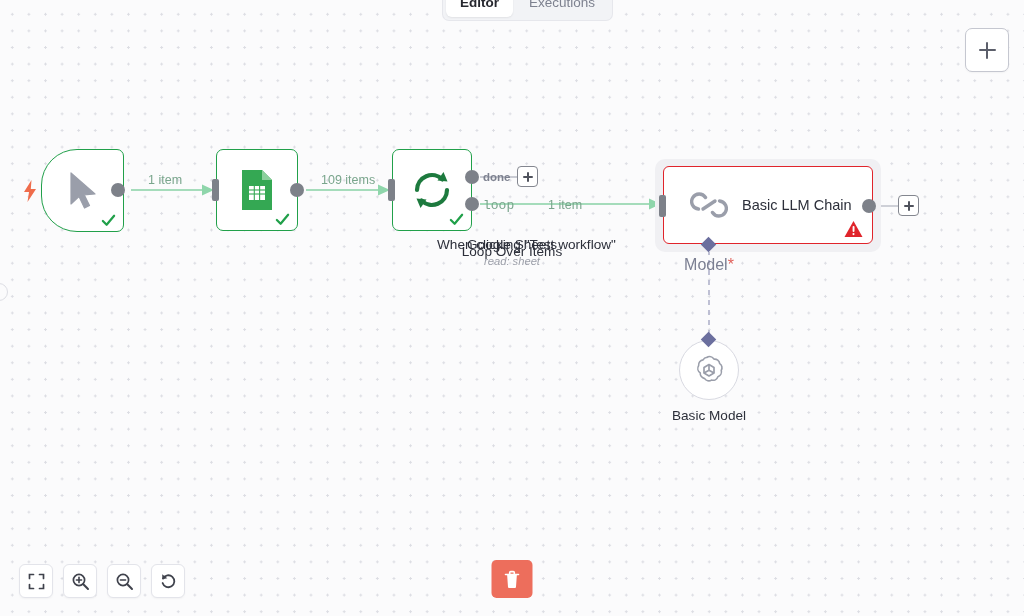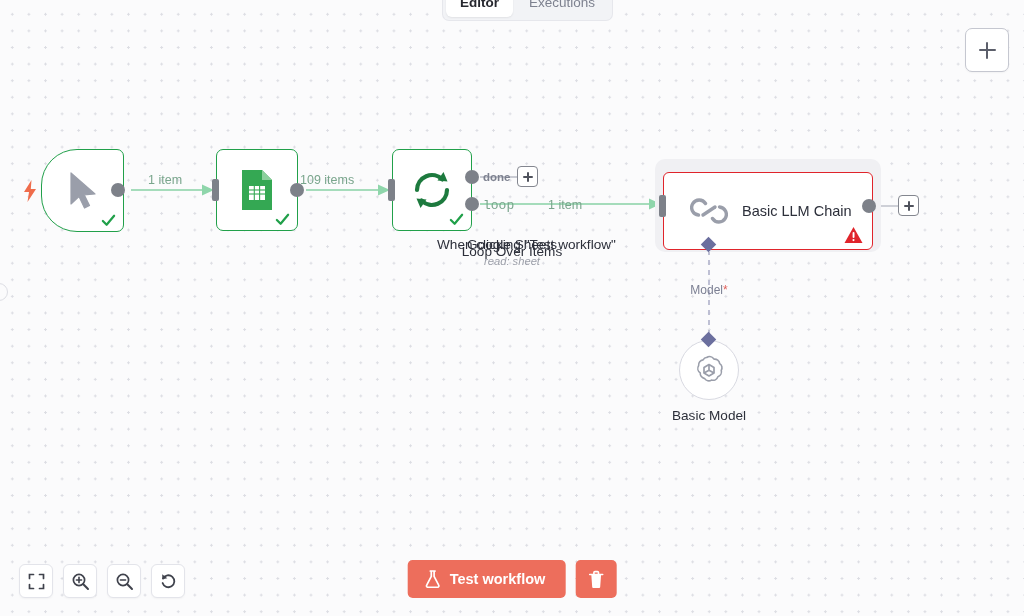--- a/index.html
+++ b/index.html
@@ -128,21 +128,20 @@
     position: absolute; left: 655px; top: 159px;
     width: 226px; height: 93px;
     background: #f0f0f3; border-radius: 10px; z-index: 9;
   }
   #node-llm {
     left: 663px; top: 166px; width: 210px; height: 78px;
     border: 1.7px solid #e0242b;
     border-radius: 6px;
     justify-content: flex-start;
     padding-left: 26px;
-    margin-top: 6px;
   }
   #llm-label { font-size: 14.5px; color: #2c2f3a; margin-left: 14px; }
   .warn-tri { position: absolute; right: 9px; bottom: 5px; }
 
   
   #node-openai {
     position: absolute; left: 679px; top: 340px;
     width: 60px; height: 60px; border-radius: 50%;
     background: #ffffff; border: 1.2px solid #d9dae2;
     display: flex; align-items: center; justify-content: center;
@@ -174,21 +173,21 @@
   }
   .plus-btn::before, .plus-btn::after {
     content:""; position:absolute; top:50%; left:50%; background:#4f525c; border-radius:1px;
   }
   .plus-btn::before { width:10px; height:2px; transform: translate(-50%,-50%); }
   .plus-btn::after  { width:2px; height:10px; transform: translate(-50%,-50%); }
 
   
   .model-label {
     position: absolute; left: 709px; top: 256px; transform: translateX(-50%);
-    font-size: 12px; color: #7b7f92; white-space: nowrap; z-index: 12; margin-top: 27px;
+    font-size: 16px; color: #7b7f92; white-space: nowrap; z-index: 12;
   }
   .model-label .req { color: #e0605a; }
 
   
   #zoom-controls {
     position: absolute; left: 19px; bottom: 18px;
     display: flex; gap: 10px; z-index: 30;
   }
   .zc-btn {
     width: 34px; height: 34px; background: #fff;
@@ -247,21 +246,21 @@
     <line x1="480" y1="177" x2="518" y2="177" stroke="#c9cbd3" stroke-width="1.8"></line>
 
     <line x1="480" y1="204" x2="659" y2="204" stroke="#a5dcbb" stroke-width="2" marker-end="url(#arrow-green)"></line>
 
     <line x1="880" y1="206" x2="899" y2="206" stroke="#c9cbd3" stroke-width="1.8"></line>
 
     <line x1="709" y1="250" x2="709" y2="340" stroke="#b8bad0" stroke-width="1.8" stroke-dasharray="5,5"></line>
   </svg>
 
   <div class="edge-label green" style="left:148px; top:173px;">1 item</div>
-  <div class="edge-label green" style="left:300px; top:173px;">109 items</div>
+  <div class="edge-label green" style="left:321px; top:173px;">109 items</div>
   <div class="edge-label gray" style="left:483px; top:171px; font-size:11.5px;">done</div>
   <div class="edge-label green" style="left:483px; top:198px; font-size:13px;font-family:Liberation Mono, monospace;">loop</div>
   <div class="edge-label green" style="left:548px; top:198px;">1 item</div>
 
   <div class="plus-btn" style="left:517px; top:166px;"></div>
   <div class="plus-btn" style="left:898px; top:195px;"></div>
 
   <div class="bolt">
     <svg width="16" height="22" viewBox="0 0 16 22">
       <path d="M9.5 0 L2 12 L7 12 L5.5 22 L14 9 L8.8 9 Z" fill="#ef6c4b"></path>
@@ -395,25 +394,19 @@
   </div>
   <div class="zc-btn">
     <svg width="18" height="18" viewBox="0 0 18 18">
       <path d="M4 6.5 A6 6 0 1 1 3.6 11" fill="none" stroke="#3f424c" stroke-width="1.8" stroke-linecap="round"></path>
       <path d="M3.2 2.2 L3.4 7.2 L8.3 6.3 Z" fill="#3f424c"></path>
     </svg>
   </div>
 </div>
 
 <div id="bottom-actions">
-  <button id="test-workflow-btn">
-    <svg width="16" height="18" viewBox="0 0 16 18">
-      <path d="M5.6 1 h4.8 M6.6 1 v5.4 L2 15.2 a1.4 1.4 0 0 0 1.2 2.1 h9.6 a1.4 1.4 0 0 0 1.2-2.1 L9.4 6.4 V1" fill="none" stroke="#ffffff" stroke-width="1.7" stroke-linecap="round" stroke-linejoin="round"></path>
-    </svg>
-    <span>Test workflow</span>
-  </button>
   <button id="delete-btn">
     <svg width="17" height="19" viewBox="0 0 17 19">
       <path d="M2 4.5 h13 M6.2 4.5 V2.6 a1 1 0 0 1 1-1 h2.6 a1 1 0 0 1 1 1 V4.5" fill="none" stroke="#fff" stroke-width="1.6" stroke-linecap="round"></path>
       <path d="M3.6 4.5 L4.5 17 a1 1 0 0 0 1 0.9 h6 a1 1 0 0 0 1-0.9 L13.4 4.5 Z" fill="#fff"></path>
     </svg>
   </button>
 </div>
 
 </body></html>

